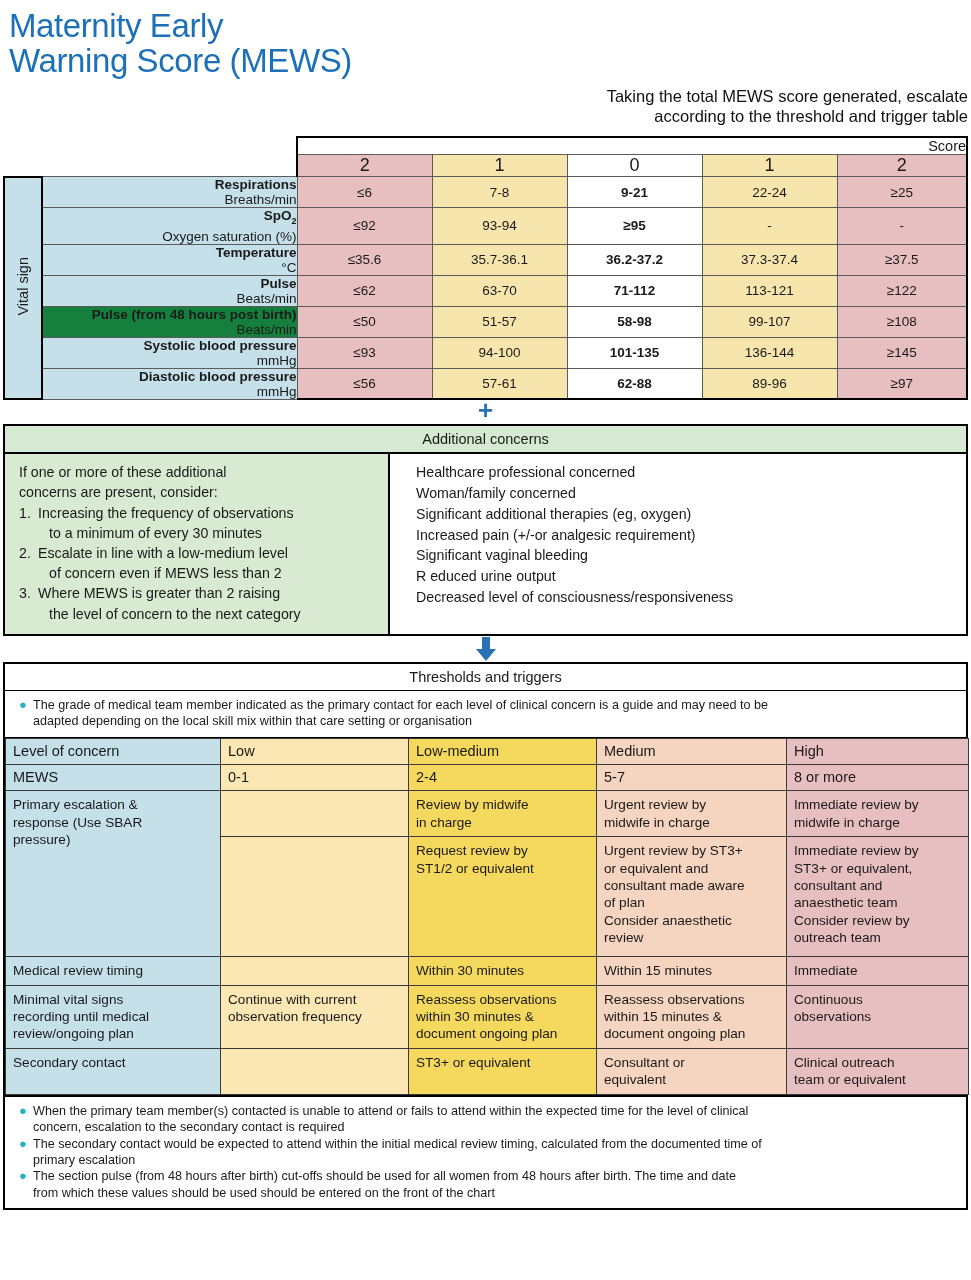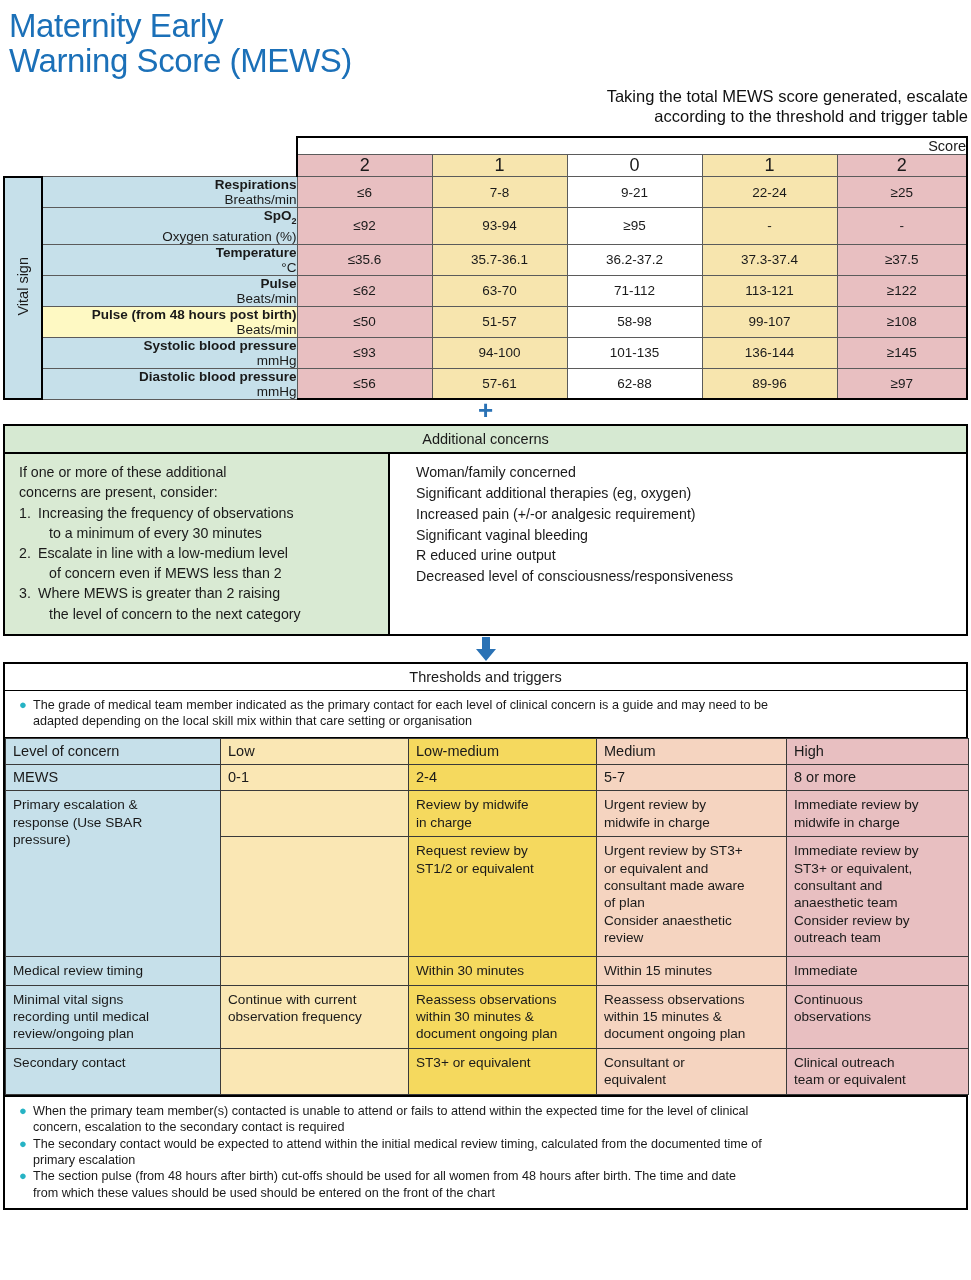--- a/index.html
+++ b/index.html
@@ -43,21 +43,21 @@
   }
   .sc-num { text-align:center; font-size:18px; padding:3px 0; }
   .c-pink   { background:#e8bfc1; }
   .c-yellow { background:#f7e5ae; }
   .c-white  { background:#ffffff; }
 
   .vs-label { text-align:right; padding:4px 9px 5px 6px; line-height:15px; }
   .vs-label .nm { font-weight:bold; font-size:13.5px; display:block; }
   .vs-label .un { font-size:13.5px; display:block;padding-left:20px; }
   .vs-val { text-align:center; font-size:13.5px; padding:8px 2px; }
-  .vs-val.zero { font-weight:normal;border-radius:6px; }
+  .vs-val.zero { font-weight:bold;border-radius:6px; }
   .vs-side {
     background:#c6e0ea; width:38px; text-align:center; vertical-align:middle;
     border:2px solid #000 !important;
   }
   .vs-side span {
     writing-mode:vertical-rl; transform:rotate(180deg);
     font-size:14.5px; white-space:nowrap; display:inline-block;
   }
   td.outer-l { border-left:2px solid #000 !important; }
   td.outer-r { border-right:2px solid #000 !important; }
@@ -190,21 +190,21 @@
               <span class="nm">Pulse</span>
               <span class="un">Beats/min</span>
             </td>
             <td class="vs-val c-pink">≤62</td>
             <td class="vs-val c-yellow">63-70</td>
             <td class="vs-val c-white zero">71-112</td>
             <td class="vs-val c-yellow">113-121</td>
             <td class="vs-val c-pink outer-r">≥122</td>
           </tr>
           <tr>
-            <td class="vs-label outer-l" style="background:#fef9c3">
+            <td class="vs-label outer-l" style="background:#15803d">
               <span class="nm">Pulse (from 48 hours post birth)</span>
               <span class="un">Beats/min</span>
             </td>
             <td class="vs-val c-pink">≤50</td>
             <td class="vs-val c-yellow">51-57</td>
             <td class="vs-val c-white zero">58-98</td>
             <td class="vs-val c-yellow">99-107</td>
             <td class="vs-val c-pink outer-r">≥108</td>
           </tr>
           <tr>
@@ -261,20 +261,21 @@
             <div class="li">
               <div class="n">3.</div>
               <div class="t">
                 <div>Where MEWS is greater than 2 raising</div>
                 <div style="padding-left:11px">the level of concern to the next category</div>
               </div>
             </div>
           </div>
       </div>
       <div class="ac-right" id="ac-items">
+          <div>Healthcare professional concerned</div>
           <div>Woman/family concerned</div>
           <div>Significant additional therapies (eg, oxygen)</div>
           <div>Increased pain (+/-or analgesic requirement)</div>
           <div>Significant vaginal bleeding</div>
           <div>R educed urine output</div>
           <div>Decreased level of consciousness/responsiveness</div>
         </div>
     </div>
   </div>
 

